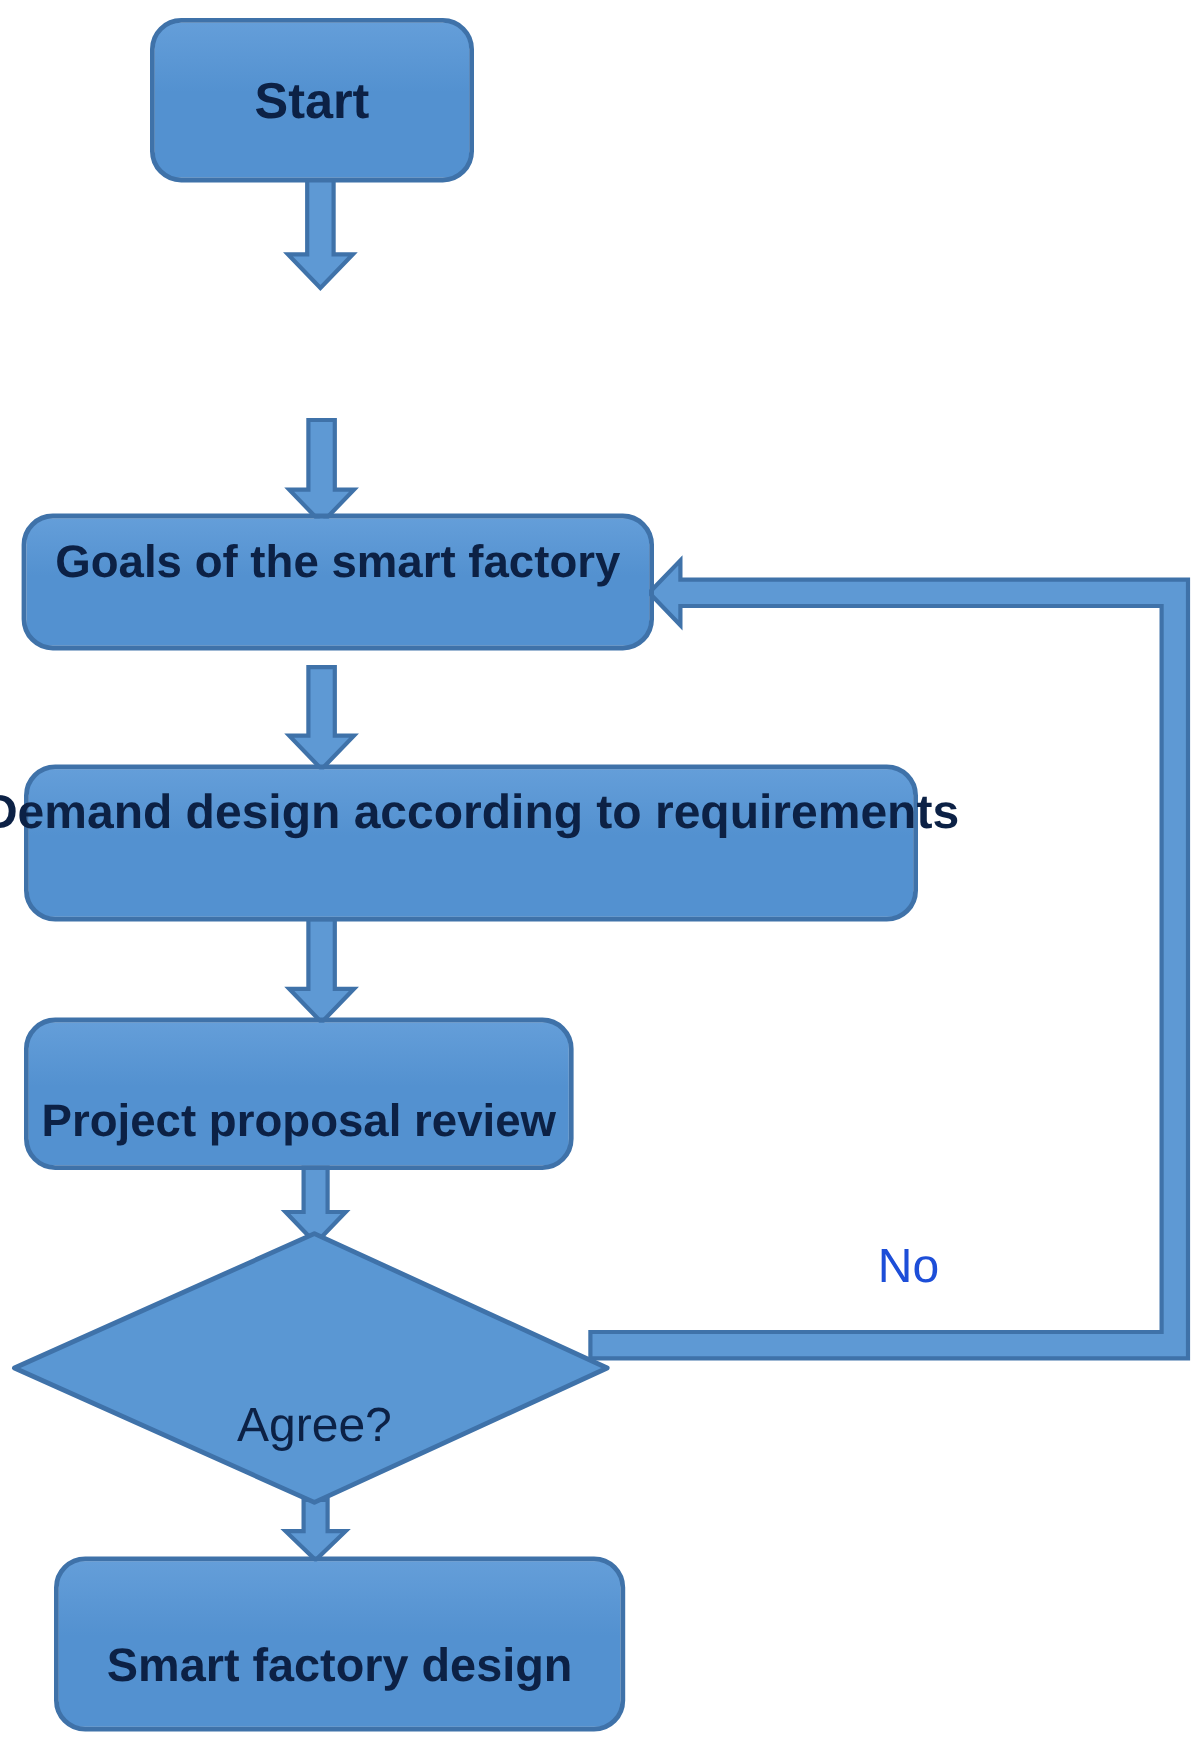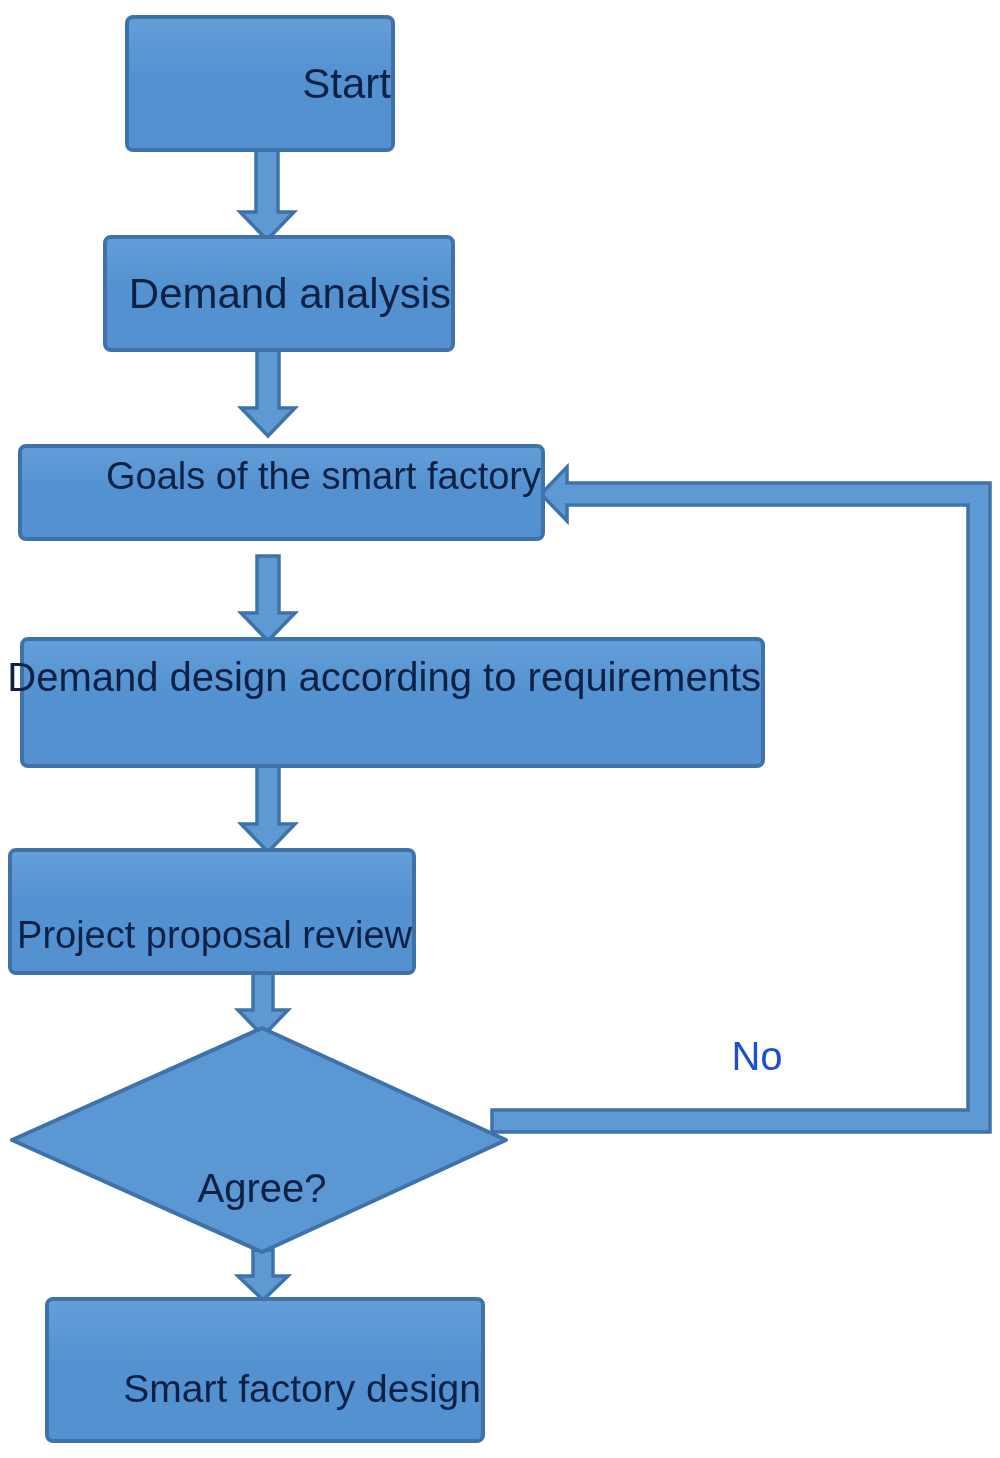--- a/index.html
+++ b/index.html
@@ -14,36 +14,36 @@
   #connectors {
     position: absolute;
     left: 0; top: 0;
     width: 1000px; height: 1458px;
   }
   .node {
     position: absolute;
     box-sizing: border-box;
     background: linear-gradient(180deg, #649ed9 0%, #5391d0 45%, #5391d0 100%);
     border: 4px solid #3f72a9;
-    border-radius: 8px;
+    border-radius: 26px;
     display: flex;
     align-items: center;
-    justify-content: flex-end;
+    justify-content: center;
     color: #0c2145;
     white-space: nowrap;
-    font-weight: 400;
+    font-weight: 700;
   }
   .node-start    { left:125px; top:15px;   width:270px; height:137px; font-size:42px; }
   .node-demand   { left:103px; top:235px;  width:352px; height:117px; font-size:42px; }
-  .node-goals    { left:18px;  top:444px;  width:527px; height:97px; font-size:38px; }
+  .node-goals    { left:18px;  top:428px;  width:527px; height:114px; font-size:38px; }
   .node-goals .lbl    { transform: translateY(-16px); }
   .node-factory  { left:20px;  top:637px;  width:745px; height:131px; font-size:40px; align-items:flex-start; padding-top:14px; }
-  .node-proposal { left:8px;  top:848px;  width:408px; height:127px; font-size:38px; }
+  .node-proposal { left:20px;  top:848px;  width:458px; height:127px; font-size:38px; }
   .node-proposal .lbl { transform: translateY(24px); }
-  .node-final    { left:45px;  top:1297px; width:440px; height:146px; font-size:39px; }
+  .node-final    { left:45px;  top:1297px; width:476px; height:146px; font-size:39px; }
   .node-final .lbl    { transform: translateY(19px); }
   .diamond-label {
     position: absolute;
     left: 262px; top: 1188px;
     transform: translate(-50%, -50%);
     color: #0c2145;
     font-size: 40px;
     white-space: nowrap;
   }
   .edge-label {
@@ -71,23 +71,20 @@
     <polygon points="253,973 273,973 273,1010 288,1010 263,1036 238,1010 253,1010" fill="#5e99d4" stroke="#3f72a9" stroke-width="3.5"></polygon>
     <polygon points="253,1250 273,1250 273,1276 288,1276 263,1300 238,1276 253,1276" fill="#5e99d4" stroke="#3f72a9" stroke-width="3.5"></polygon>
 
     <polygon points="262,1028 506,1140 262,1252 12,1140" fill="#5a97d3" stroke="#3f72a9" stroke-width="4" stroke-linejoin="round"></polygon>
   </svg>
 
   <div class="node node-start">
     <span class="lbl">Start</span>
   </div>
 
-  <div class="node node-demand">
-    <span class="lbl">Demand analysis</span>
-  </div>
 
   <div class="node node-goals">
     <span class="lbl">Goals of the smart factory</span>
   </div>
 
   <div class="node node-factory">
     <span class="lbl">Demand design according to requirements</span>
   </div>
 
   <div class="node node-proposal">

